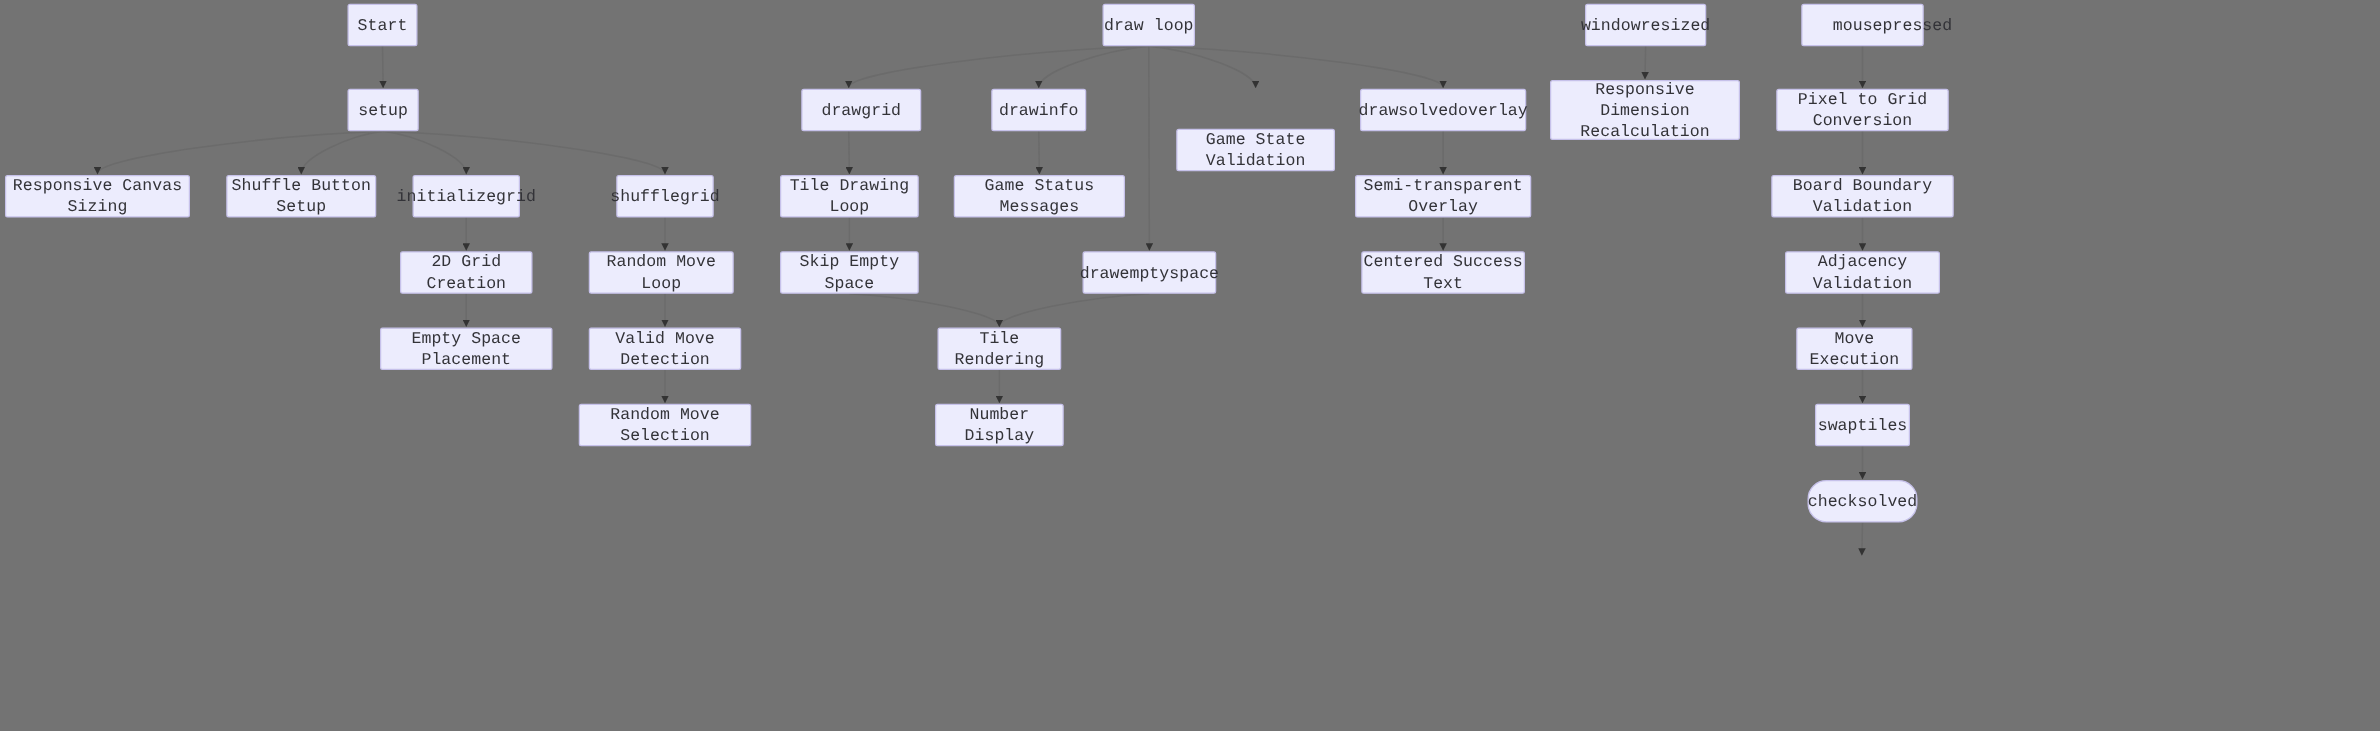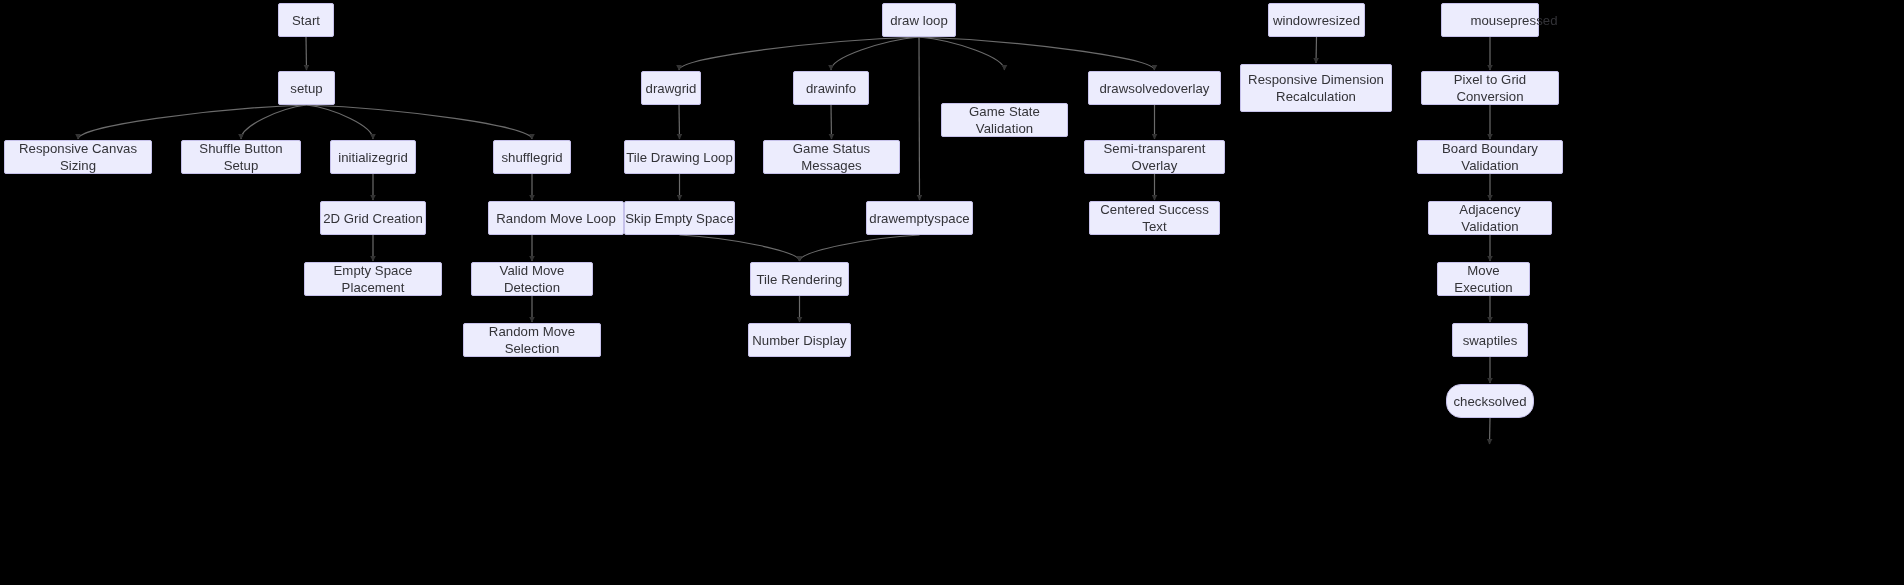--- a/index.html
+++ b/index.html
@@ -7,22 +7,23 @@
     padding: 0;
     background: #ffffff;
   }
   body {
     font-family: "Liberation Sans", sans-serif;
   }
   #canvas {
     position: relative;
     width: 1904px;
     height: 585px;
-    background: #000000;
+    background: #737373;
     overflow: hidden;
+    font-family: Liberation Mono, monospace;
   }
   #edges {
     position: absolute;
     left: 0;
     top: 0;
     width: 1904px;
     height: 585px;
     pointer-events: none;
   }
   .node {
@@ -87,25 +88,25 @@
       </g>
   </svg>
 <div class="node" style="left: 278px; top: 3px; width: 56px; height: 34px;">Start</div>
     <div class="node" style="left: 278px; top: 71px; width: 57px; height: 34px;">setup</div>
     <div class="node" style="left: 4px; top: 140px; width: 148px; height: 34px;">Responsive Canvas Sizing</div>
     <div class="node" style="left: 181px; top: 140px; width: 120px; height: 34px;">Shuffle Button Setup</div>
     <div class="node" style="left: 330px; top: 140px; width: 86px; height: 34px;">initializegrid</div>
     <div class="node" style="left: 493px; top: 140px; width: 78px; height: 34px;">shufflegrid</div>
     <div class="node" style="left: 320px; top: 201px; width: 106px; height: 34px;">2D Grid Creation</div>
     <div class="node" style="left: 304px; top: 262px; width: 138px; height: 34px;">Empty Space Placement</div>
-    <div class="node" style="left: 488px; top: 201px; width: 136px; height: 34px; text-align: center;">Random Move Loop</div>
+    <div class="node" style="left: 471px; top: 201px; width: 116px; height: 34px; text-align: center;">Random Move Loop</div>
     <div class="node" style="left: 471px; top: 262px; width: 122px; height: 34px;">Valid Move Detection</div>
     <div class="node" style="left: 463px; top: 323px; width: 138px; height: 34px;">Random Move Selection</div>
     <div class="node" style="left: 882px; top: 3px; width: 74px; height: 34px;">draw loop</div>
-    <div class="node" style="left: 641px; top: 71px; width: 60px; height: 34px;">drawgrid</div>
+    <div class="node" style="left: 641px; top: 71px; width: 96px; height: 34px;">drawgrid</div>
     <div class="node" style="left: 793px; top: 71px; width: 76px; height: 34px;">drawinfo</div>
     <div class="node" style="left: 941px; top: 71px; width: 127px; height: 34px; margin-top: 32px;">Game State Validation</div>
     <div class="node" style="left: 1088px; top: 71px; width: 133px; height: 34px;">drawsolvedoverlay</div>
     <div class="node" style="left: 624px; top: 140px; width: 111px; height: 34px;">Tile Drawing Loop</div>
     <div class="node" style="left: 1084px; top: 140px; width: 141px; height: 34px;">Semi-transparent Overlay</div>
     <div class="node" style="left: 763px; top: 140px; width: 137px; height: 34px;">Game Status Messages</div>
     <div class="node" style="left: 624px; top: 201px; width: 111px; height: 34px;">Skip Empty Space</div>
     <div class="node" style="left: 866px; top: 201px; width: 107px; height: 34px;">drawemptyspace</div>
     <div class="node" style="left: 1089px; top: 201px; width: 131px; height: 34px;">Centered Success Text</div>
     <div class="node" style="left: 750px; top: 262px; width: 99px; height: 34px;">Tile Rendering</div>

